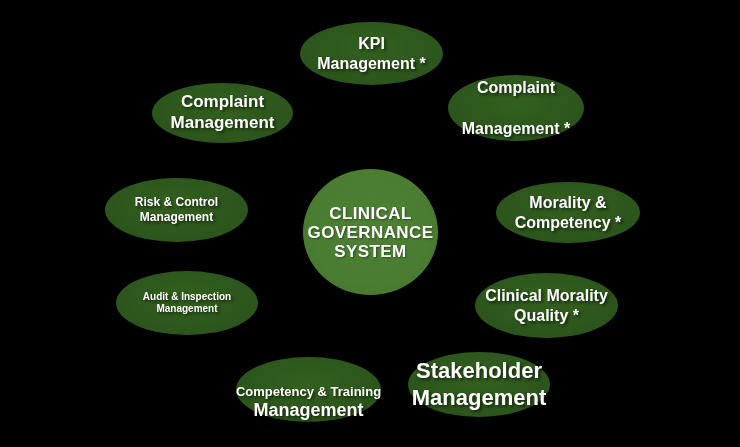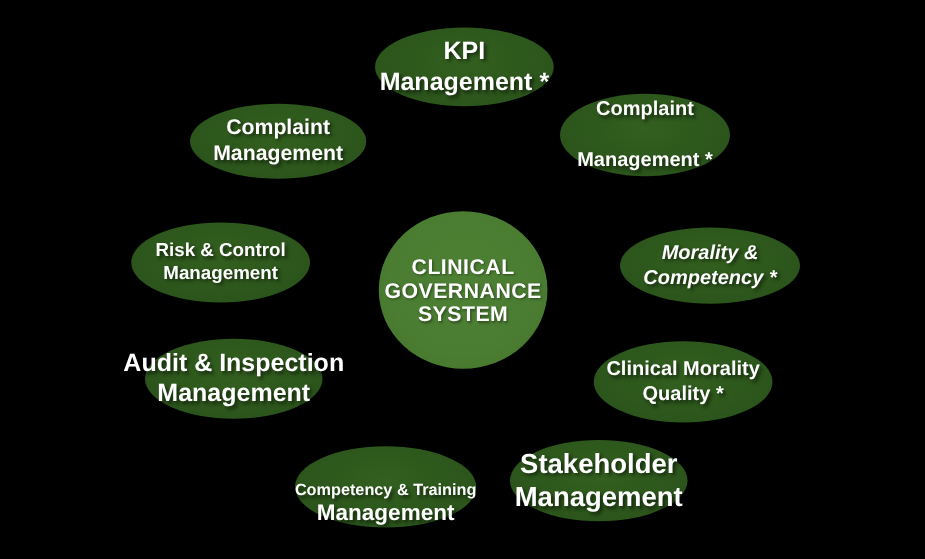--- a/index.html
+++ b/index.html
@@ -49,28 +49,28 @@
   }
   .center-circle span {
     font-weight: bold;
     font-size: 17px;
     line-height: 19px;
     letter-spacing: 0.4px;
     text-shadow: 1px 1px 2px rgba(0,0,0,0.4);
     white-space: nowrap;
   }
   
-  .n-kpi        { left: 300px; top:  22px; width: 143px; height: 63px; font-size: 20px; }
+  .n-kpi        { left: 300px; top:  22px; width: 143px; height: 63px; font-size: 16px; }
   .n-complaint  { left: 448px; top:  75px; width: 136px; height: 66px; font-size: 16px; gap: 21px; }
-  .n-morality   { left: 496px; top: 182px; width: 144px; height: 61px; font-size: 16px; font-style: italic; }
+  .n-morality   { left: 496px; top: 182px; width: 144px; height: 61px; font-size: 16px; }
   .n-clinical   { left: 475px; top: 273px; width: 143px; height: 65px; font-size: 16px; }
   .n-stakeholder{ left: 408px; top: 352px; width: 142px; height: 65px; font-size: 22px; }
   .n-competency { left: 236px; top: 357px; width: 145px; height: 65px; font-size: 18px; justify-content: flex-end; }
-  .n-audit      { left: 116px; top: 271px; width: 142px; height: 64px; font-size: 20px; }
-  .n-risk       { left: 105px; top: 178px; width: 143px; height: 64px; font-size: 15px; }
+  .n-audit      { left: 116px; top: 271px; width: 142px; height: 64px; font-size: 10px; }
+  .n-risk       { left: 105px; top: 178px; width: 143px; height: 64px; font-size: 12px; }
   .n-incident   { left: 152px; top:  83px; width: 141px; height: 60px; font-size: 17px; }
   .n-competency .l1 { font-size: 13px; }
 </style>
 </head>
 <body>
 
 <div class="stage">
 
   <div class="node n-kpi">
     <span class="l1">KPI</span>

